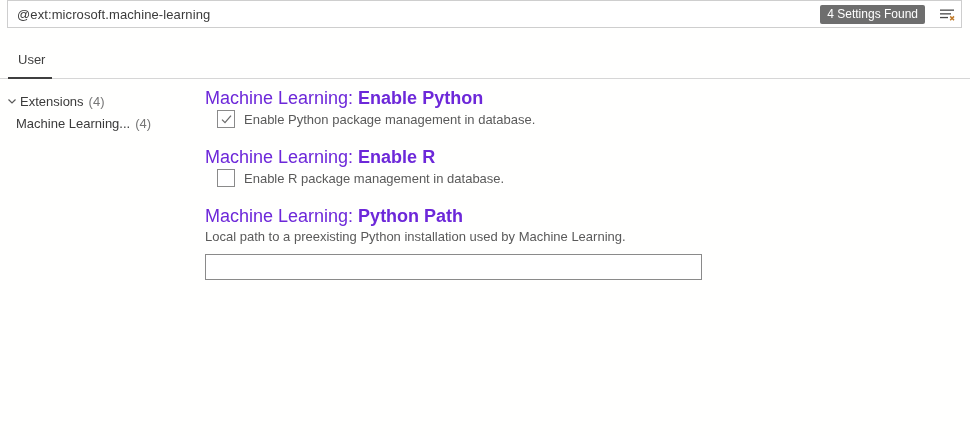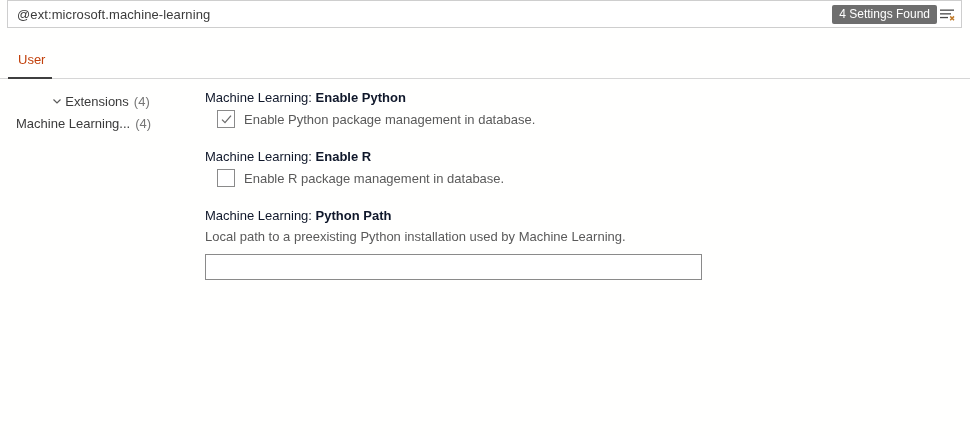--- a/index.html
+++ b/index.html
@@ -49,21 +49,21 @@
     white-space: nowrap;
     letter-spacing: 0.1px;
   }
   .search-right {
     position: absolute;
     right: 4px;
     top: 50%;
     transform: translateY(-50%);
     display: flex;
     align-items: center;
-    gap: 0;
+    gap: 12px;
   }
   .count-badge {
     background: #6e6e6e;
     color: #ffffff;
     font-size: 12px;
     padding: 2px 7px 3px 7px;
     border-radius: 2px;
     white-space: nowrap;
     line-height: 14px;
   }
@@ -83,21 +83,21 @@
     top: 45px;
     width: 970px;
     height: 33px;
   }
   .tab {
     position: absolute;
     left: 8px;
     top: 4px;
     padding: 3px 10px 6px 10px;
     font-size: 13px;
-    color: #c2410c;
+    color: #404040;
     cursor: pointer;
   }
   .tab-underline {
     position: absolute;
     left: 8px;
     top: 77px;
     width: 44px;
     height: 2px;
     background: #3f3f3f;
     z-index: 3;
@@ -121,21 +121,21 @@
   }
   .tree-item {
     display: flex;
     align-items: center;
     height: 22px;
     font-size: 13px;
     color: #3b3b3b;
     cursor: pointer;
     white-space: nowrap;
   }
-  .tree-item.level0 { padding-left: 4px; justify-content: center; }
+  .tree-item.level0 { padding-left: 4px; }
   .tree-item.level1 { padding-left: 16px; }
   .chevron-icon {
     width: 16px;
     height: 16px;
     display: inline-flex;
     align-items: center;
     justify-content: center;
     flex: none;
   }
   .tree-label { margin-right: 5px; }
@@ -143,22 +143,22 @@
 
   
   .settings-list {
     position: absolute;
     left: 205px;
     top: 90px;
     width: 740px;
   }
   .setting-item { margin-bottom: 0; }
   .setting-title {
-    font-size: 13px;
-    color: #0f172a;
+    font-size: 18px;
+    color: #6d28d9;
     line-height: 16px;
     margin-bottom: 4px;
   }
   .setting-title .prefix { font-weight: normal; }
   .setting-title .key { font-weight: bold; }
   .setting-desc {
     font-size: 13px;
     color: #5a5a5a;
     line-height: 17px;
   }

